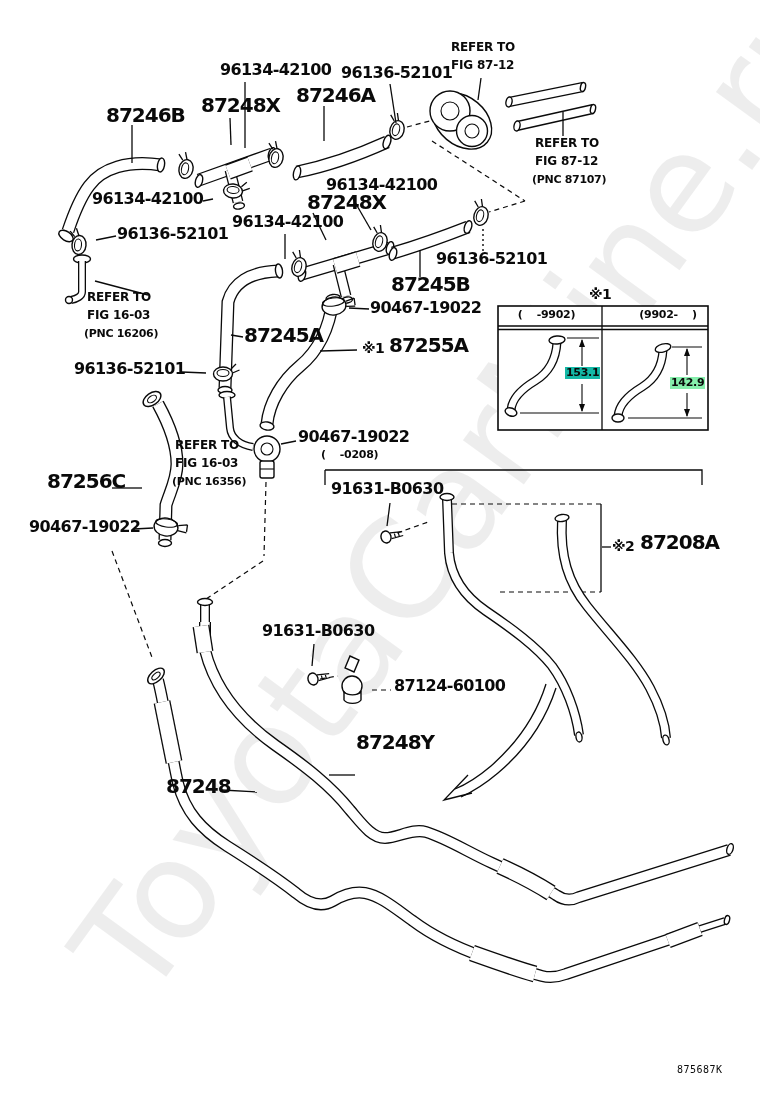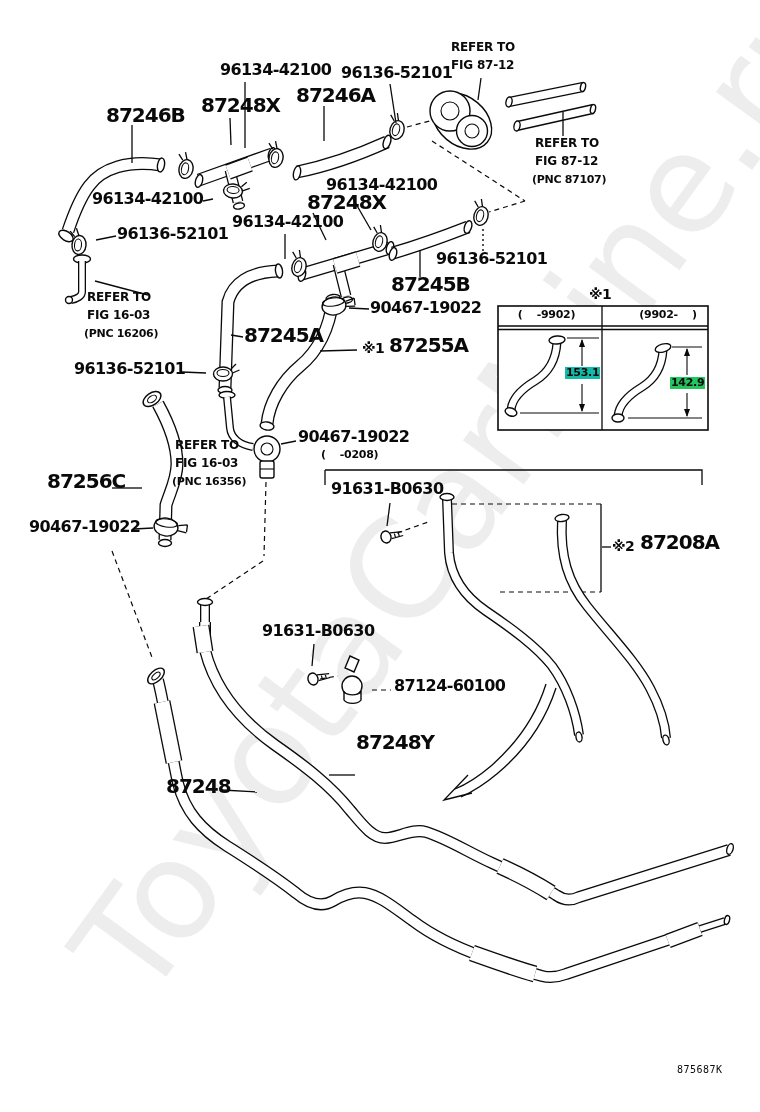--- a/index.html
+++ b/index.html
@@ -323,15 +323,15 @@
   <div class="lbl tiny" style="left:612px;top:539px">※2</div>
   <div class="lbl lg" style="left:640px;top:532px">87208A</div>
   <div class="lbl md" style="left:262px;top:623px">91631-B0630</div>
   <div class="lbl md" style="left:394px;top:678px">87124-60100</div>
   <div class="lbl lg" style="left:356px;top:732px">87248Y</div>
   <div class="lbl lg" style="left:166px;top:776px">87248</div>
   <div class="lbl tiny" style="left:589px;top:287px">※1</div>
   <div class="lbl sm ctr" style="left:498px;top:309px;width:97px">(    -9902)</div>
   <div class="lbl sm ctr" style="left:604px;top:309px;width:128px">(9902-    )</div>
   <div class="lbl sm" style="left:565px;top:367px;background:#14b8a6;padding:0 1px">153.1</div>
-  <div class="lbl sm" style="left:670px;top:377px;background:#22c55e;padding:0 1px">142.9</div>
+  <div class="lbl sm" style="left:670px;top:377px;background:#86efac;padding:0 1px">142.9</div>
   <div class="lbl mono" style="left:677px;top:1065px">875687K</div>
 </div>
 
 </body></html>

